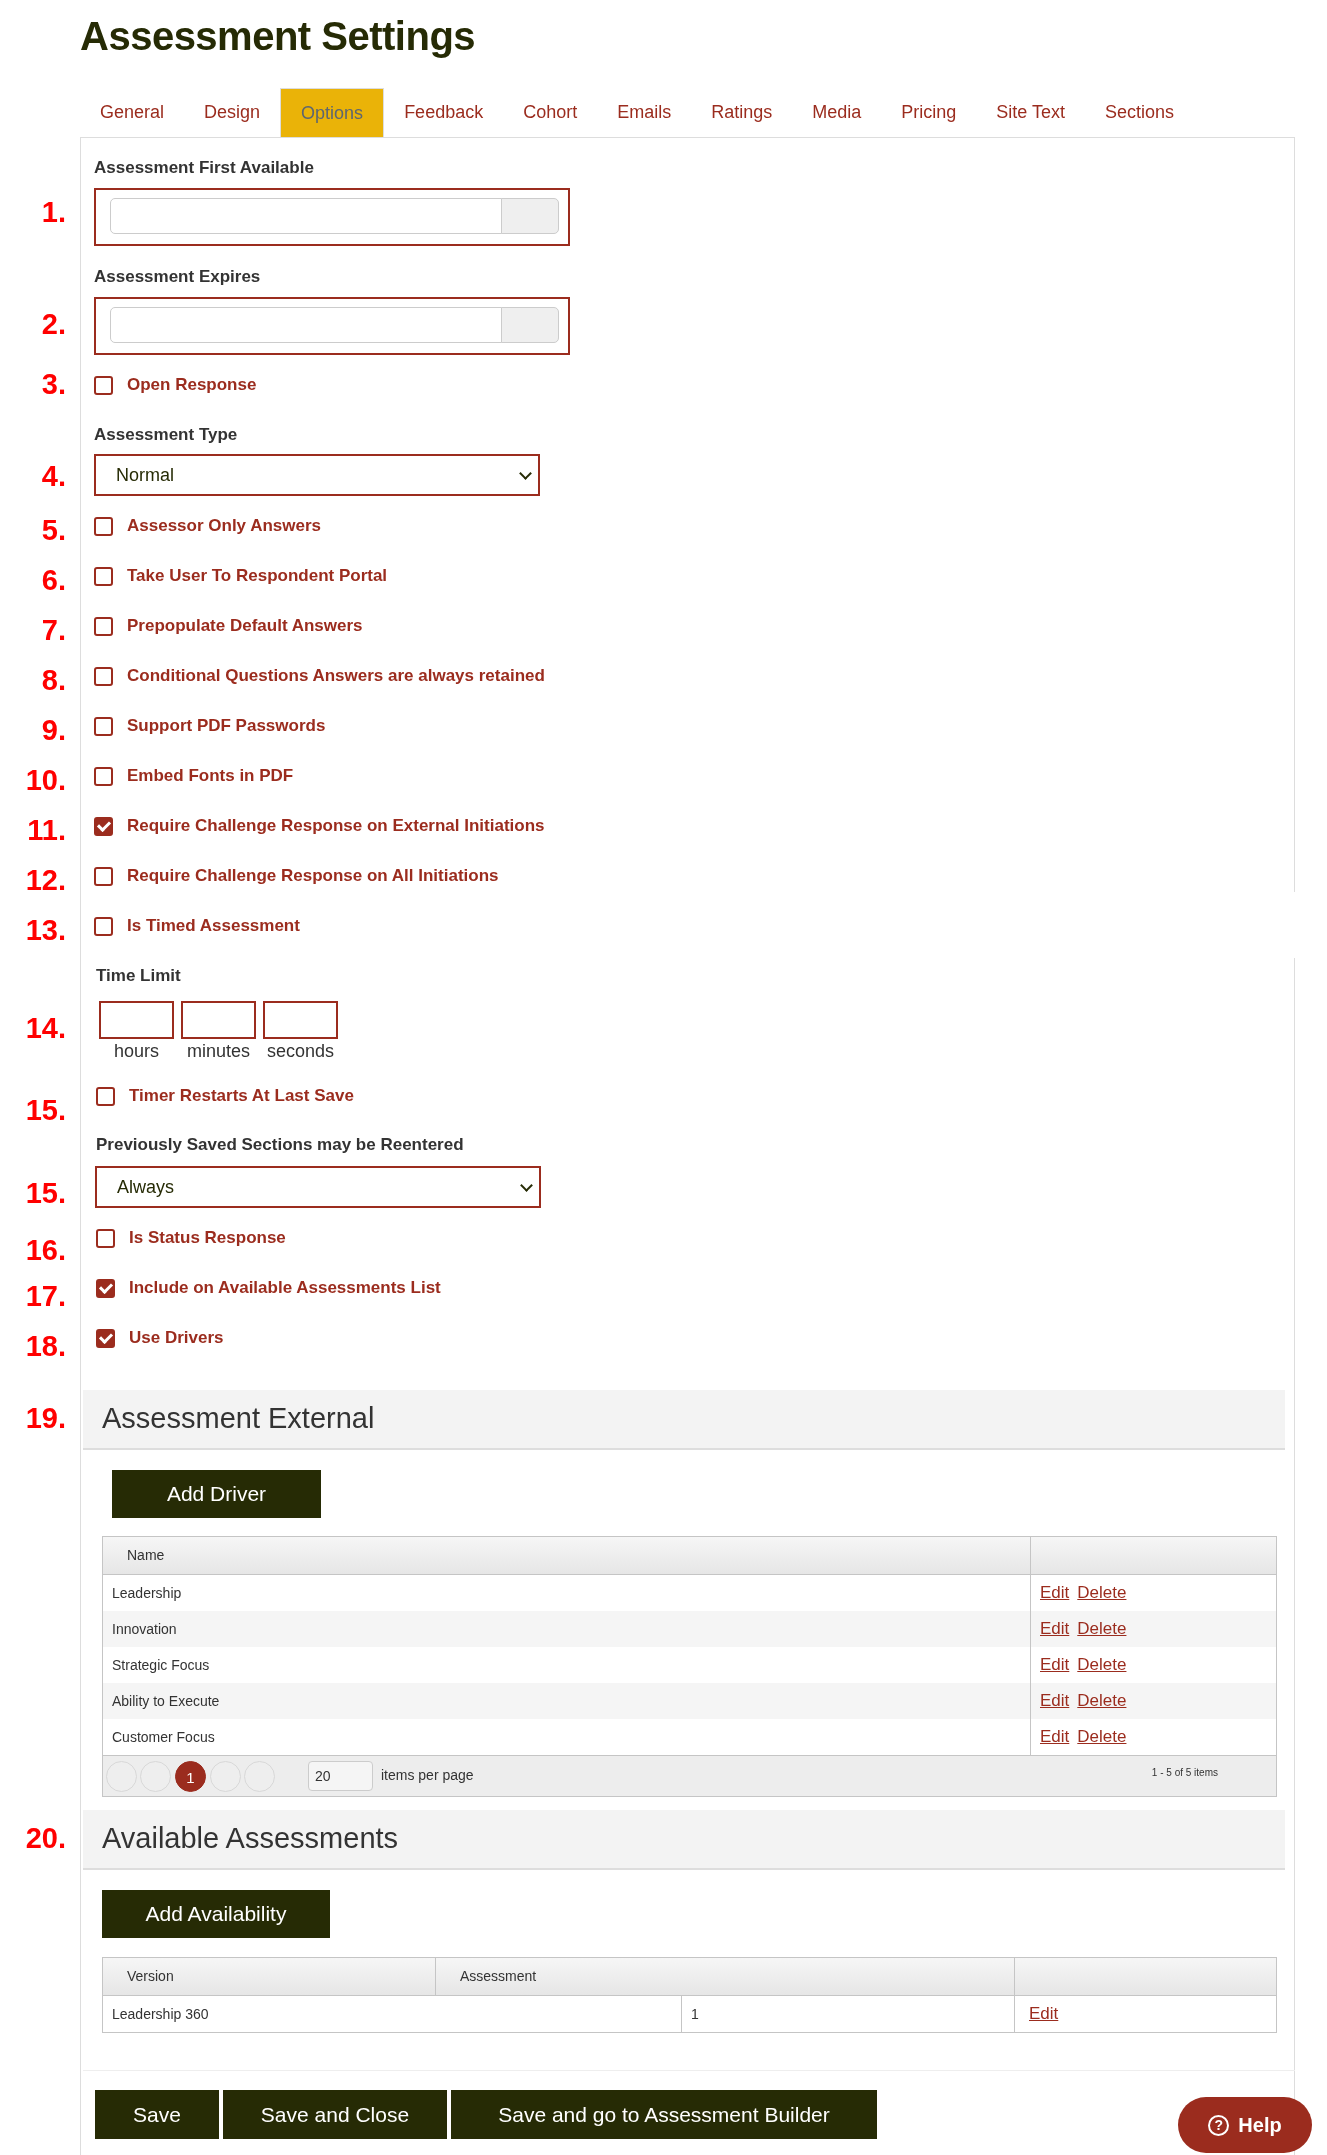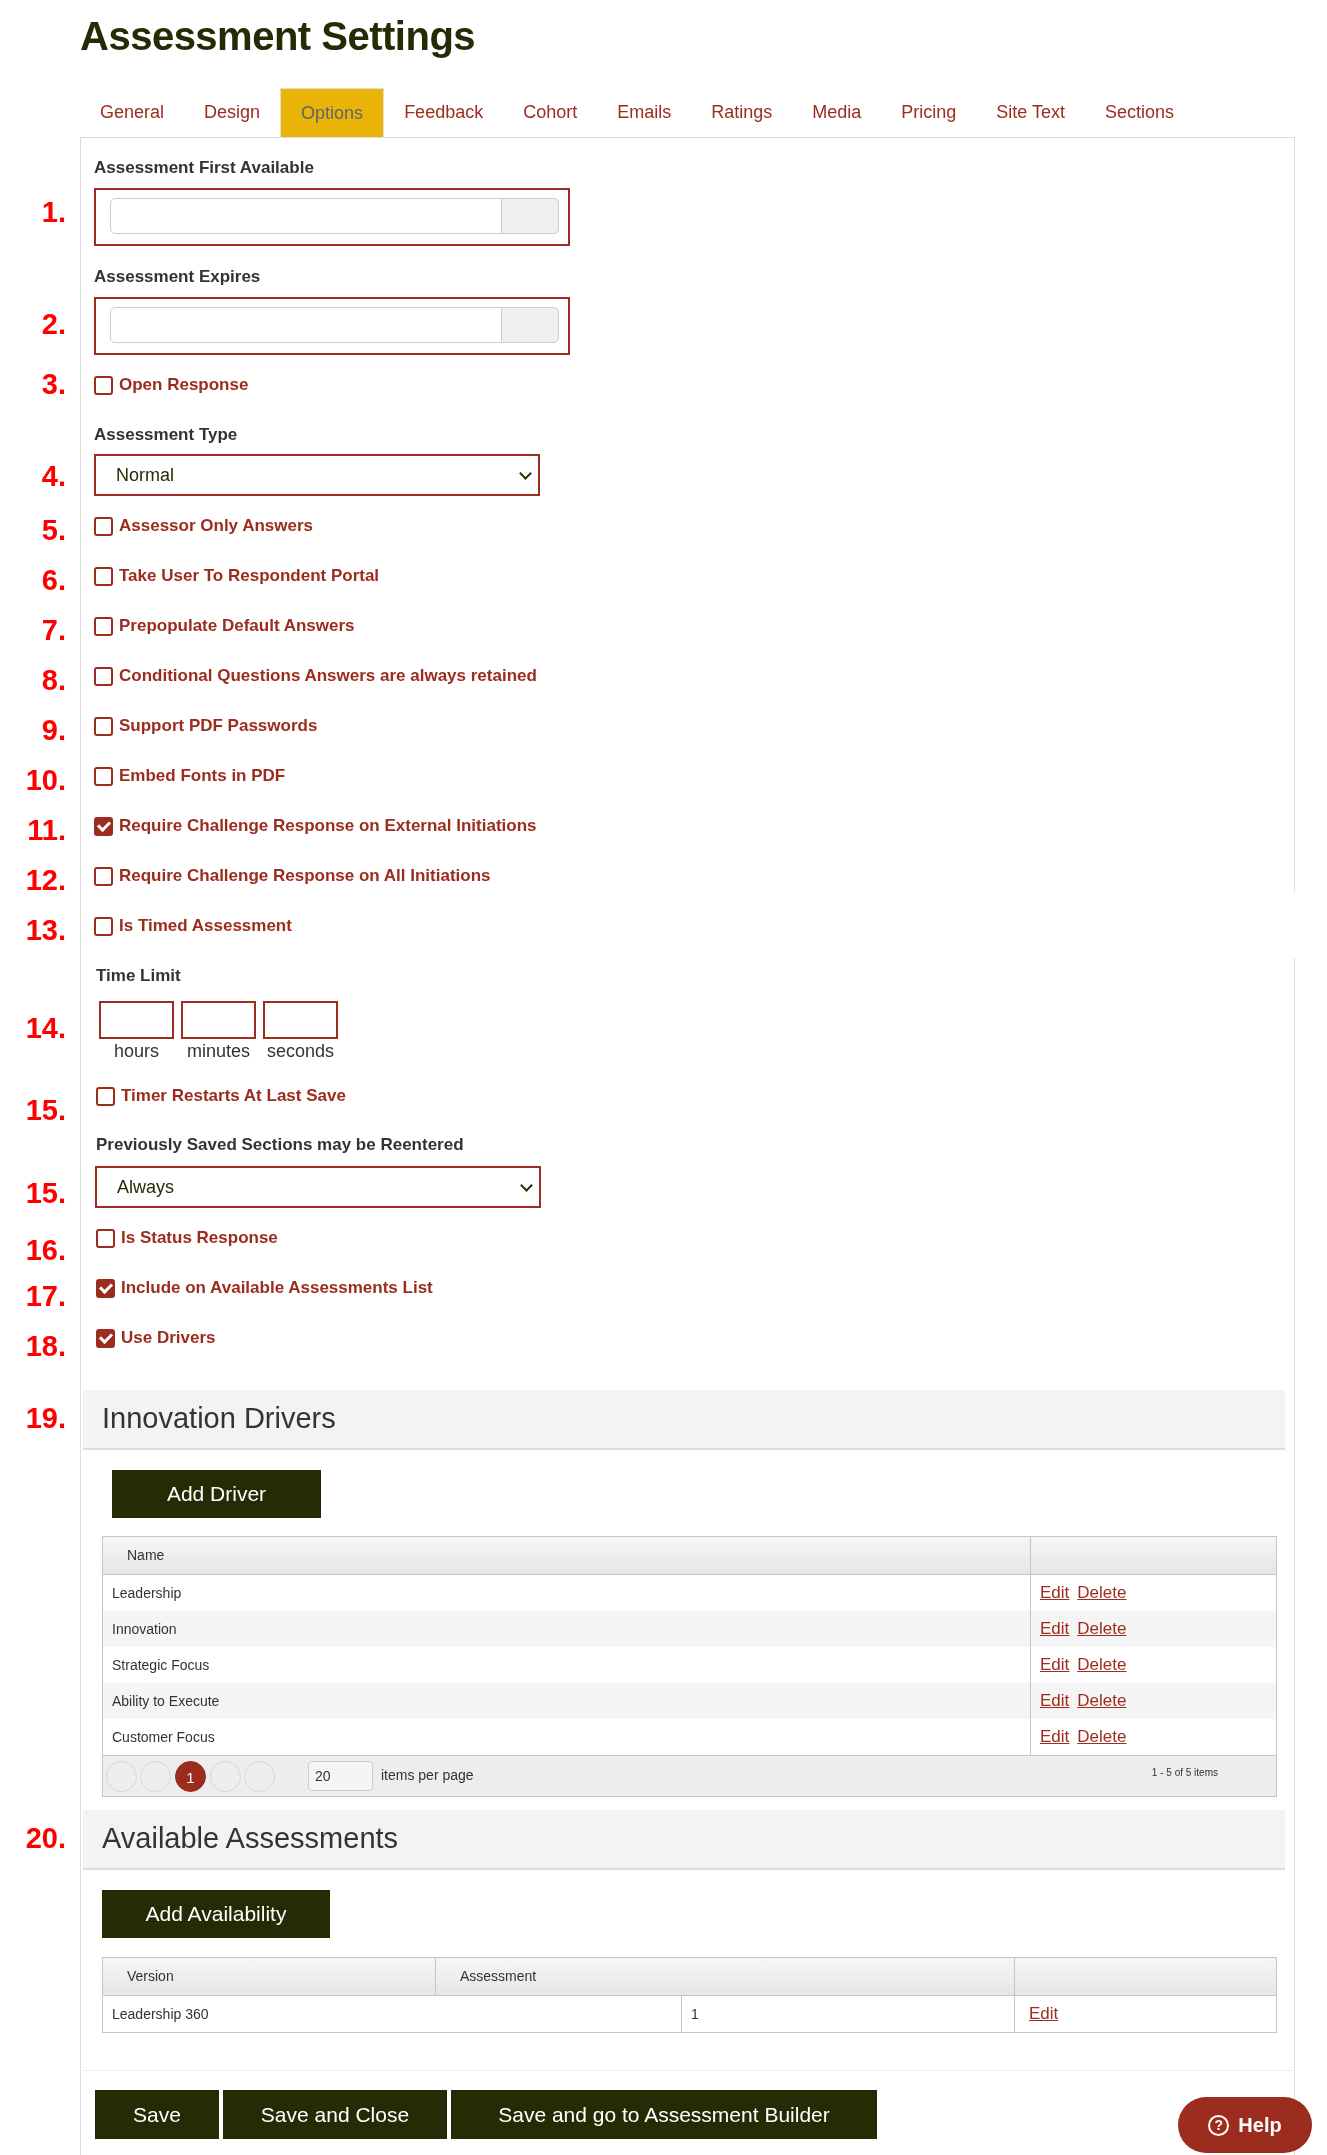--- a/index.html
+++ b/index.html
@@ -13,21 +13,21 @@
   .panel-cover { left:1100px; top:892px; width:227px; height:66px; background:#fff; }
   .num { position:absolute; color:#f00; font-weight:bold; font-size:29px; width:70px; text-align:right; left:-4px; }
   .label { position:absolute; font-weight:bold; font-size:17px; color:#333; }
   .datebox { position:absolute; left:94px; width:476px; height:58px; border:2px solid #9b2c1e; box-sizing:border-box; }
   .datebox .inp { position:absolute; left:14px; top:8px; width:392px; height:36px; border:1px solid #ccc; border-radius:5px 0 0 5px; background:#fff; box-sizing:border-box; }
   .datebox .btn { position:absolute; left:405px; top:8px; width:58px; height:36px; border:1px solid #ccc; border-radius:0 5px 5px 0; background:#efefef; box-sizing:border-box; }
   .chk { position:absolute; display:flex; align-items:center; cursor:pointer; }
   .chk .box { width:19px; height:19px; border:2px solid #9b2c1e; border-radius:3px; box-sizing:border-box; margin-right:6px; display:flex; align-items:center; justify-content:center; background:#fff; }
   .chk .box.on { background:#9b2c1e; }
   .chk .box.on::after { content:""; width:5px; height:9px; border:solid #fff; border-width:0 3px 3px 0; transform:rotate(45deg); margin-top:-3px; }
-  .chk .txt { font-weight:bold; font-size:17px; color:#9b2c1e; }
+  .chk .txt { font-weight:bold; font-size:17px; color:#9b2c1e;margin-left:8px; }
   .select { position:absolute; width:446px; height:42px; border:2px solid #9b2c1e; box-sizing:border-box; background:#fff; font-size:18px; color:#262b05; padding-left:20px; line-height:38px; cursor:pointer; }
   .select .caret { position:absolute; right:8px; top:13px; width:7px; height:7px; border:solid #262b05; border-width:0 2px 2px 0; transform:rotate(45deg); }
   .tinput { position:absolute; width:75px; height:38px; border:2px solid #9b2c1e; box-sizing:border-box; background:#fff; }
   .tlabel { position:absolute; font-size:18px; color:#333; width:75px; text-align:center; }
   .section-head { position:absolute; left:83px; width:1202px; height:60px; background:#f3f3f3; border-bottom:2px solid #ddd; box-sizing:border-box; }
   .section-head span { position:absolute; left:19px; top:12px; font-size:29px; color:#333; }
   .dark-btn { position:absolute; background:#262b05; color:#fff; font-size:21px; text-align:center; cursor:pointer; border:none; }
   .grid { position:absolute; left:102px; width:1175px; border:1px solid #c5c5c5; box-sizing:border-box; font-size:14px; }
   .grid .hdr { height:37px; background:linear-gradient(#f6f6f6,#e6e6e6); border-bottom:1px solid #c5c5c5; display:flex; }
   .grid .row { height:36px; display:flex; }
@@ -177,21 +177,21 @@
 <div class="chk" style="left:96px;top:1278px">
   <span class="box on"></span>
   <span class="txt">Include on Available Assessments List</span>
 </div>
 <div class="chk" style="left:96px;top:1328px">
   <span class="box on"></span>
   <span class="txt">Use Drivers</span>
 </div>
 
 <div class="section-head" style="top:1390px">
-  <span>Innovation Drivers</span>
+  <span>Assessment External</span>
 </div>
 <button class="dark-btn" style="left:112px;top:1470px;width:209px;height:48px">Add Driver</button>
 
 <div class="grid" style="top:1536px">
   <div class="hdr">
     <div class="cell sep" style="width:928px">Name</div>
     <div class="cell" style="flex:1"></div>
   </div>
   <div class="row">
     <div class="cell sep" style="width:928px">Leadership</div>

